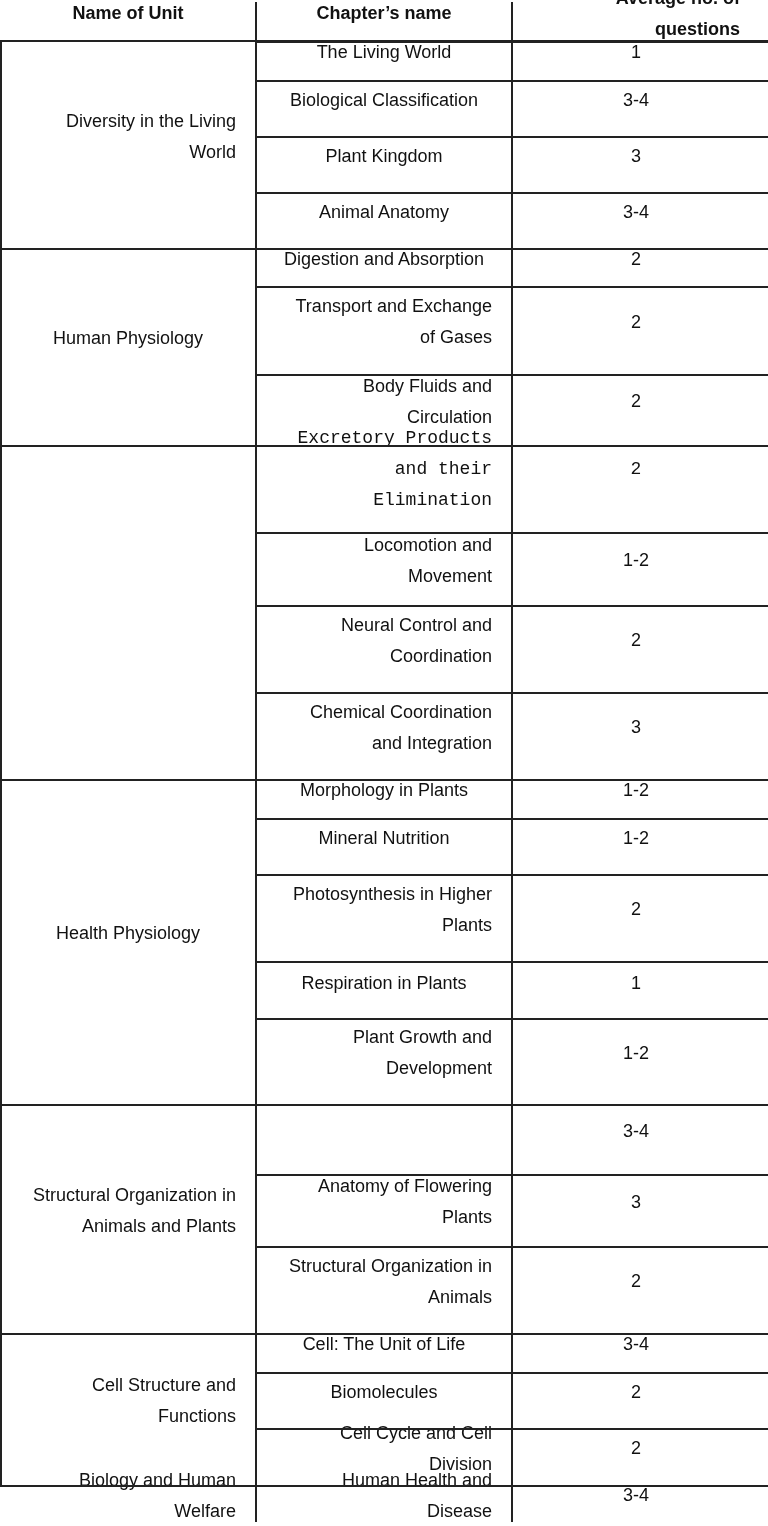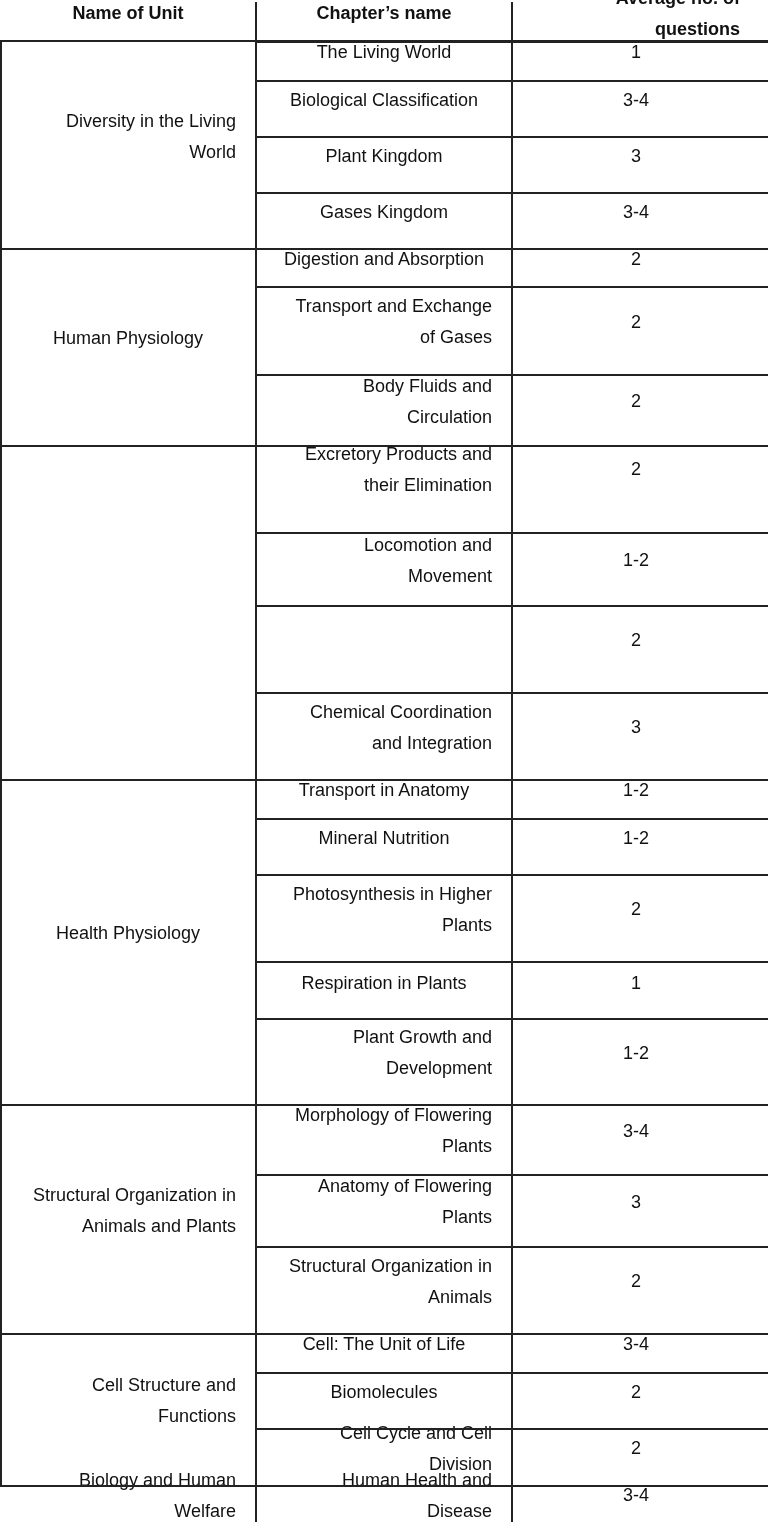--- a/index.html
+++ b/index.html
@@ -56,72 +56,72 @@
       </div>
       <div class="row" style="top: 80px; height: 56px;">
         <div class="cell chap">Biological Classification</div>
         <div class="cell avg">3-4</div>
       </div>
       <div class="row" style="top: 136px; height: 56px;">
         <div class="cell chap">Plant Kingdom</div>
         <div class="cell avg">3</div>
       </div>
       <div class="row" style="top: 192px; height: 56px;">
-        <div class="cell chap">Gases Kingdom</div>
+        <div class="cell chap">Animal Anatomy</div>
         <div class="cell avg">3-4</div>
       </div>
       <div class="row" style="top: 248px; height: 38px;">
         <div class="cell chap">Digestion and Absorption</div>
         <div class="cell avg">2</div>
       </div>
       <div class="row" style="top: 286px; height: 88px;">
         <div class="cell chap">Transport and Exchange of Gases</div>
         <div class="cell avg">2</div>
       </div>
       <div class="row" style="top: 374px; height: 71px;">
         <div class="cell chap">Body Fluids and Circulation</div>
         <div class="cell avg">2</div>
       </div>
-      <div class="row" style="top: 445px; height: 65px;">
+      <div class="row" style="top: 445px; height: 65px; font-family: Liberation Mono, monospace;">
         <div class="cell chap">Excretory Products and their Elimination</div>
         <div class="cell avg">2</div>
       </div>
       <div class="row" style="top: 532px; height: 73px;">
         <div class="cell chap">Locomotion and Movement</div>
         <div class="cell avg">1-2</div>
       </div>
       <div class="row" style="top: 605px; height: 87px;">
+        <div class="cell chap">Neural Control and Coordination</div>
         <div class="cell avg">2</div>
       </div>
       <div class="row" style="top: 692px; height: 87px;">
         <div class="cell chap">Chemical Coordination and Integration</div>
         <div class="cell avg">3</div>
       </div>
       <div class="row" style="top: 779px; height: 39px;">
-        <div class="cell chap">Transport in Anatomy</div>
+        <div class="cell chap">Morphology in Plants</div>
         <div class="cell avg">1-2</div>
       </div>
       <div class="row" style="top: 818px; height: 56px;">
         <div class="cell chap">Mineral Nutrition</div>
         <div class="cell avg">1-2</div>
       </div>
       <div class="row" style="top: 874px; height: 87px;">
         <div class="cell chap">Photosynthesis in Higher Plants</div>
         <div class="cell avg">2</div>
       </div>
       <div class="row" style="top: 961px; height: 61px;">
         <div class="cell chap">Respiration in Plants</div>
         <div class="cell avg">1</div>
       </div>
       <div class="row" style="top: 1018px; height: 86px;">
         <div class="cell chap">Plant Growth and Development</div>
         <div class="cell avg">1-2</div>
       </div>
       <div class="row" style="top: 1104px; height: 70px;">
-        <div class="cell chap">Morphology of Flowering Plants</div>
         <div class="cell avg">3-4</div>
       </div>
       <div class="row" style="top: 1174px; height: 72px;">
         <div class="cell chap">Anatomy of Flowering Plants</div>
         <div class="cell avg">3</div>
       </div>
       <div class="row" style="top: 1246px; height: 87px;">
         <div class="cell chap">Structural Organization in Animals</div>
         <div class="cell avg">2</div>
       </div>

